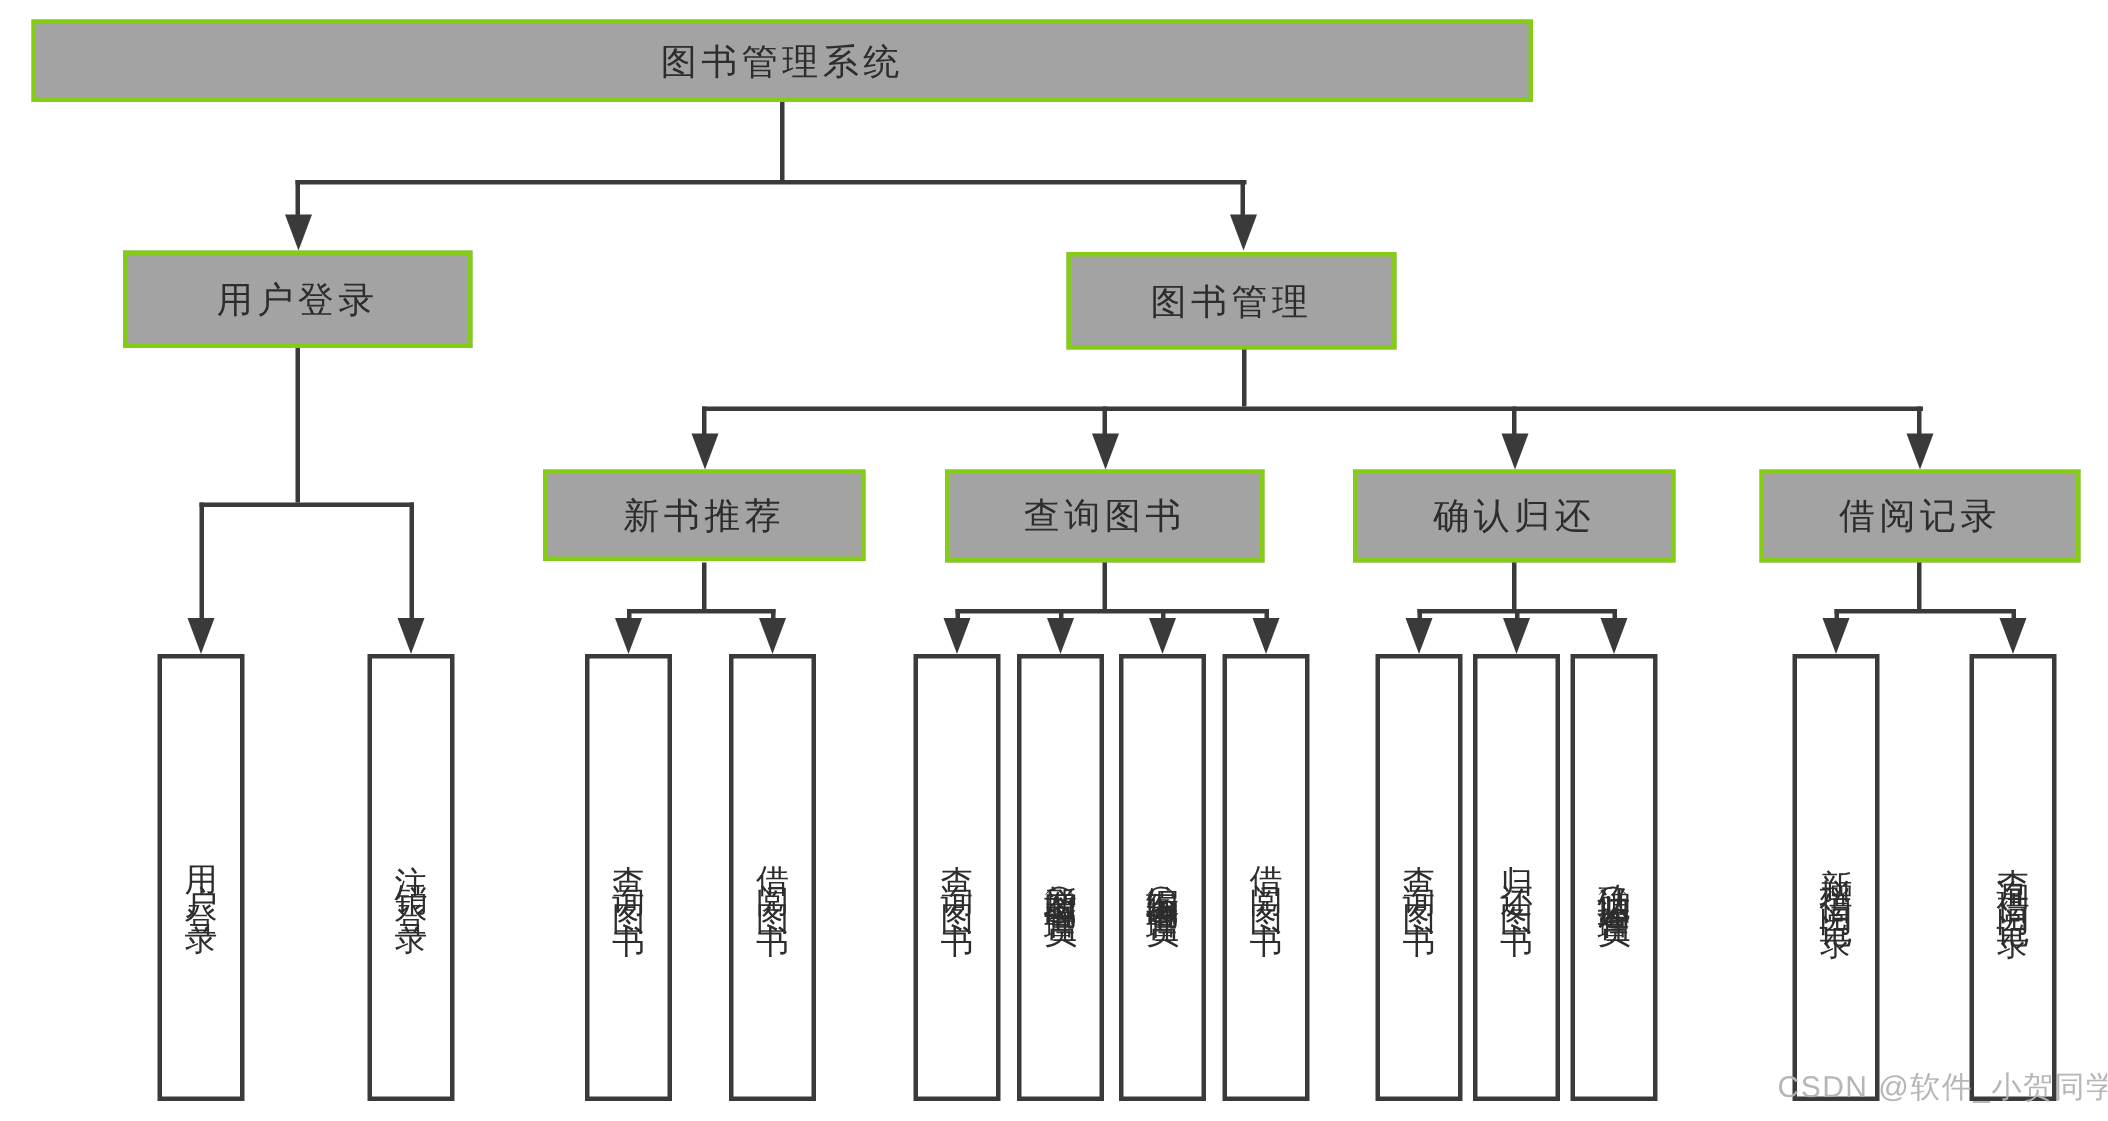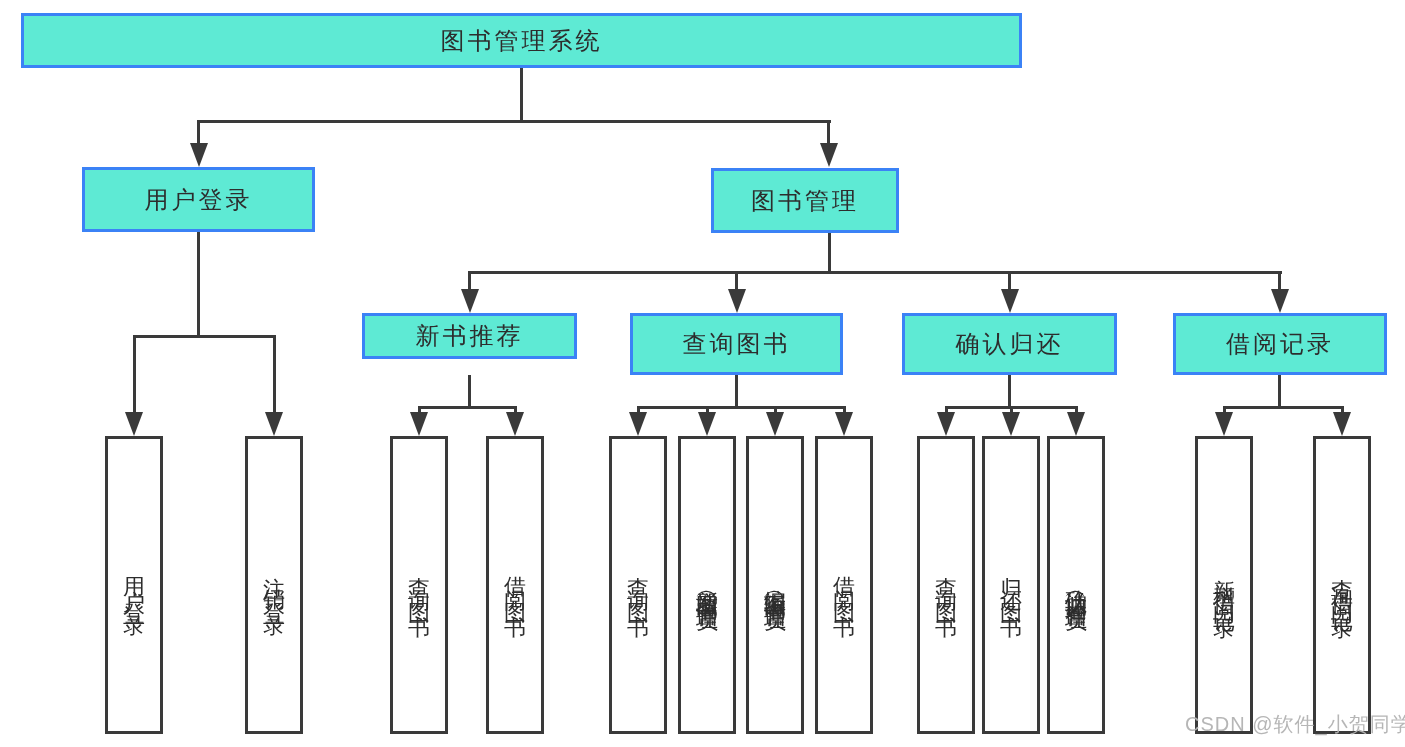--- a/index.html
+++ b/index.html
@@ -9,22 +9,22 @@
     height: 747px;
     background: #ffffff;
     overflow: hidden;
     font-family: "Liberation Sans", "DejaVu Sans", sans-serif;
   }
 
   
   .box {
     position: absolute;
     box-sizing: border-box;
-    border: 3px solid #3b82f6;
-    background: #5eead4;
+    border: 3px solid #84cc16;
+    background: #a3a3a3;
     display: flex;
     align-items: center;
     justify-content: center;
   }
   .h-text {
     font-size: 24px;
     color: #2d2d2d;
     letter-spacing: 3px;
     white-space: nowrap;
   }
@@ -86,21 +86,21 @@
   <div class="vline" style="left:520px; top:68px; height:52px;"></div>
   <div class="hline" style="left:197px; top:120px; width:634px;"></div>
   <div class="vline" style="left:197px; top:120px; height:25px;"></div>
   <div class="ahead" style="left:190px; top:143px;"></div>
   <div class="vline" style="left:827px; top:120px; height:25px;"></div>
   <div class="ahead" style="left:820px; top:143px;"></div>
 
   <div class="box" style="left:82px; top:167px; width:233px; height:65px;">
     <span class="h-text">用户登录</span>
   </div>
-  <div class="box" style="left:711px; top:168px; width:188px; height:65px;">
+  <div class="box" style="left:711px; top:168px; width:220px; height:65px;">
     <span class="h-text">图书管理</span>
   </div>
 
   <div class="vline" style="left:197px; top:232px; height:103px;"></div>
   <div class="hline" style="left:133px; top:335px; width:143px;"></div>
   <div class="vline" style="left:133px; top:335px; height:79px;"></div>
   <div class="ahead" style="left:125px; top:412px;"></div>
   <div class="vline" style="left:273px; top:335px; height:79px;"></div>
   <div class="ahead" style="left:265px; top:412px;"></div>
 
@@ -108,21 +108,21 @@
   <div class="hline" style="left:468px; top:271px; width:814px;"></div>
   <div class="vline" style="left:468px; top:271px; height:20px;"></div>
   <div class="ahead" style="left:461px; top:289px;"></div>
   <div class="vline" style="left:735px; top:271px; height:20px;"></div>
   <div class="ahead" style="left:728px; top:289px;"></div>
   <div class="vline" style="left:1008px; top:271px; height:20px;"></div>
   <div class="ahead" style="left:1001px; top:289px;"></div>
   <div class="vline" style="left:1278px; top:271px; height:20px;"></div>
   <div class="ahead" style="left:1271px; top:289px;"></div>
 
-  <div class="box" style="left:362px; top:313px; width:215px; height:46px;">
+  <div class="box" style="left:362px; top:313px; width:215px; height:61px;">
     <span class="h-text">新书推荐</span>
   </div>
   <div class="box" style="left:630px; top:313px; width:213px; height:62px;">
     <span class="h-text">查询图书</span>
   </div>
   <div class="box" style="left:902px; top:313px; width:215px; height:62px;">
     <span class="h-text">确认归还</span>
   </div>
   <div class="box" style="left:1173px; top:313px; width:214px; height:62px;">
     <span class="h-text">借阅记录</span>

